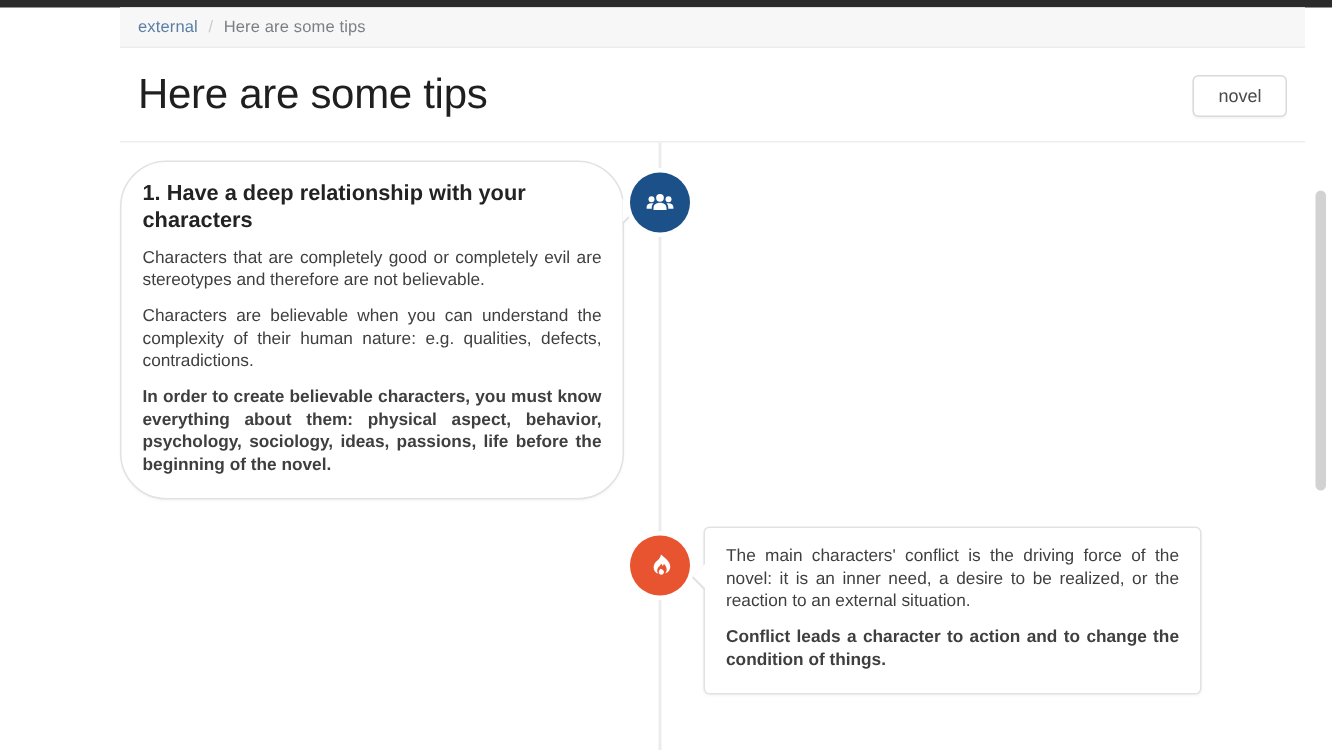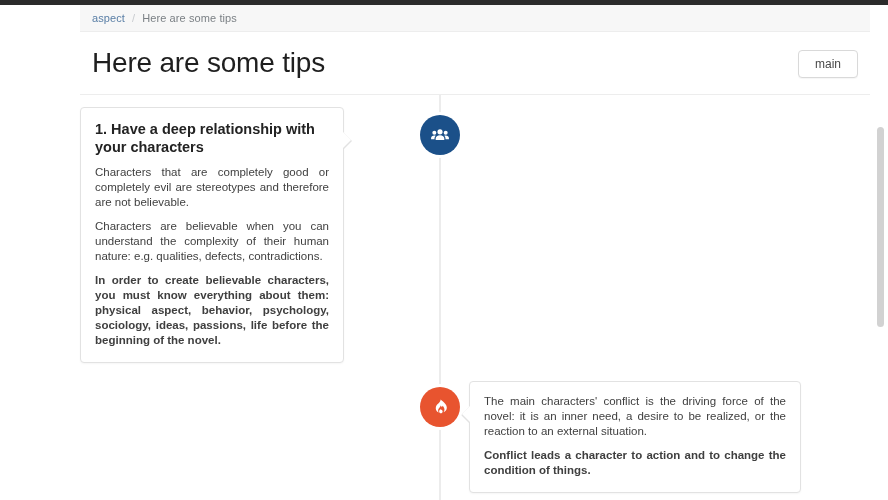--- a/index.html
+++ b/index.html
@@ -127,22 +127,23 @@
   
   .card {
     position: relative;
     background: #ffffff;
     border: 1px solid #e2e2e2;
     border-radius: 4px;
     padding: 12px 14px 14px 14px;
     box-shadow: 0 1px 2px rgba(0,0,0,.04);
   }
   .card-left {
-    width: 264px;
+    width: 336px;
     margin-left: 0px;
+    border-radius: 31px;
   }
   .card-right {
     width: 332px;
     margin-left: 389px;
   }
 
   
   .card-left::after, .card-left::before {
     content: "";
     position: absolute;
@@ -218,28 +219,28 @@
 </head>
 <body>
 
 <div id="app">
 
   <div class="topbar"></div>
 
   <div class="page">
 
     <div class="breadcrumb">
-      <a href="#">aspect</a>
+      <a href="#">external</a>
       <span class="crumb-sep">/</span>
       <span class="crumb-current">Here are some tips</span>
     </div>
 
     <div class="page-head">
       <h1 class="page-title">Here are some tips</h1>
-      <button class="back-btn">main</button>
+      <button class="back-btn">novel</button>
     </div>
 
     <div class="timeline">
       <div class="timeline-rail"></div>
 
       <div class="tl-row" style="margin-bottom:18px;">
         <div class="badge" style="top:8px;background:#1b5089;">
           <span>
             <svg width="20" height="20" viewBox="0 0 24 24" fill="#ffffff" aria-hidden="true">
               <circle cx="12" cy="8.2" r="3.1"></circle>

